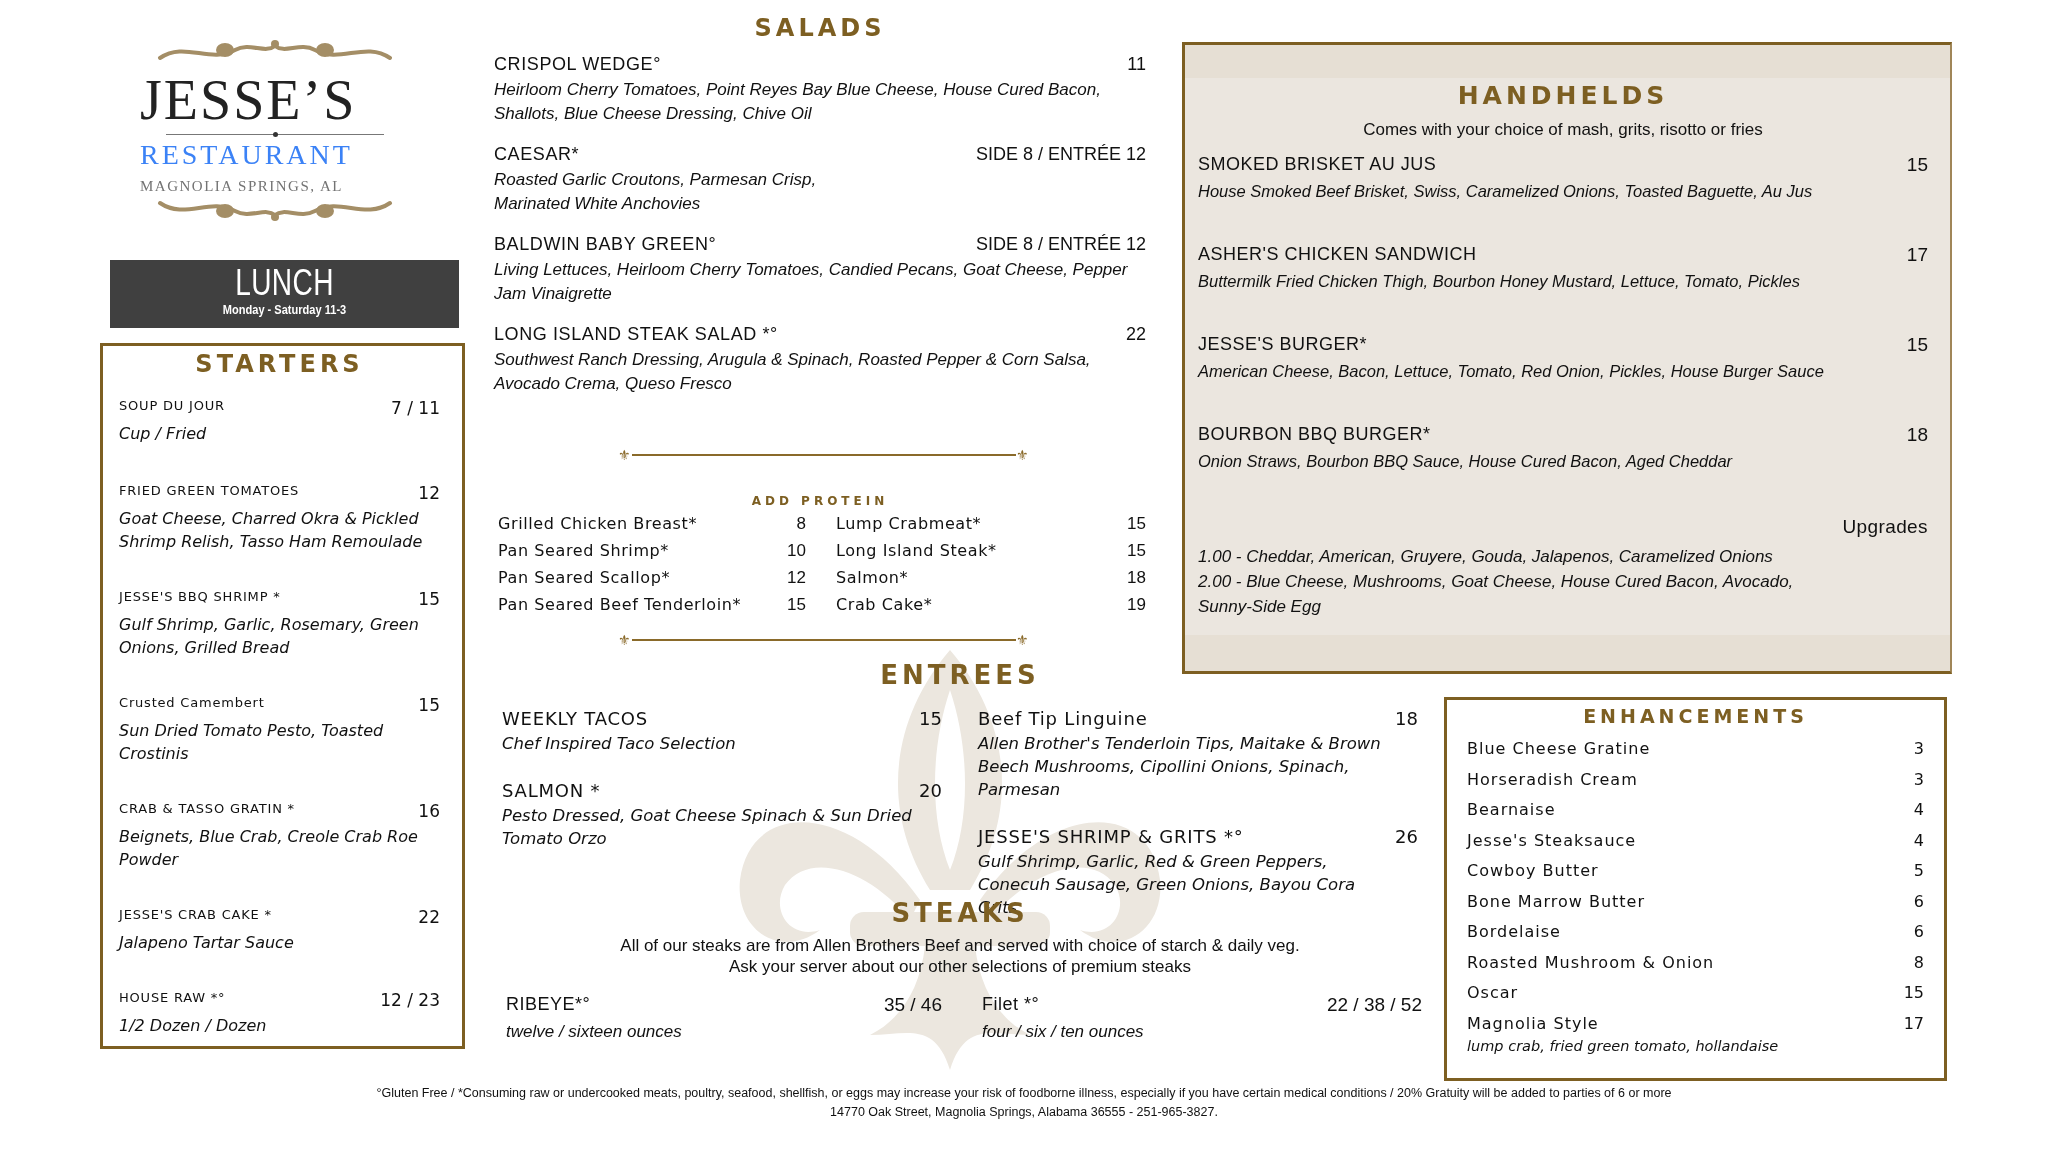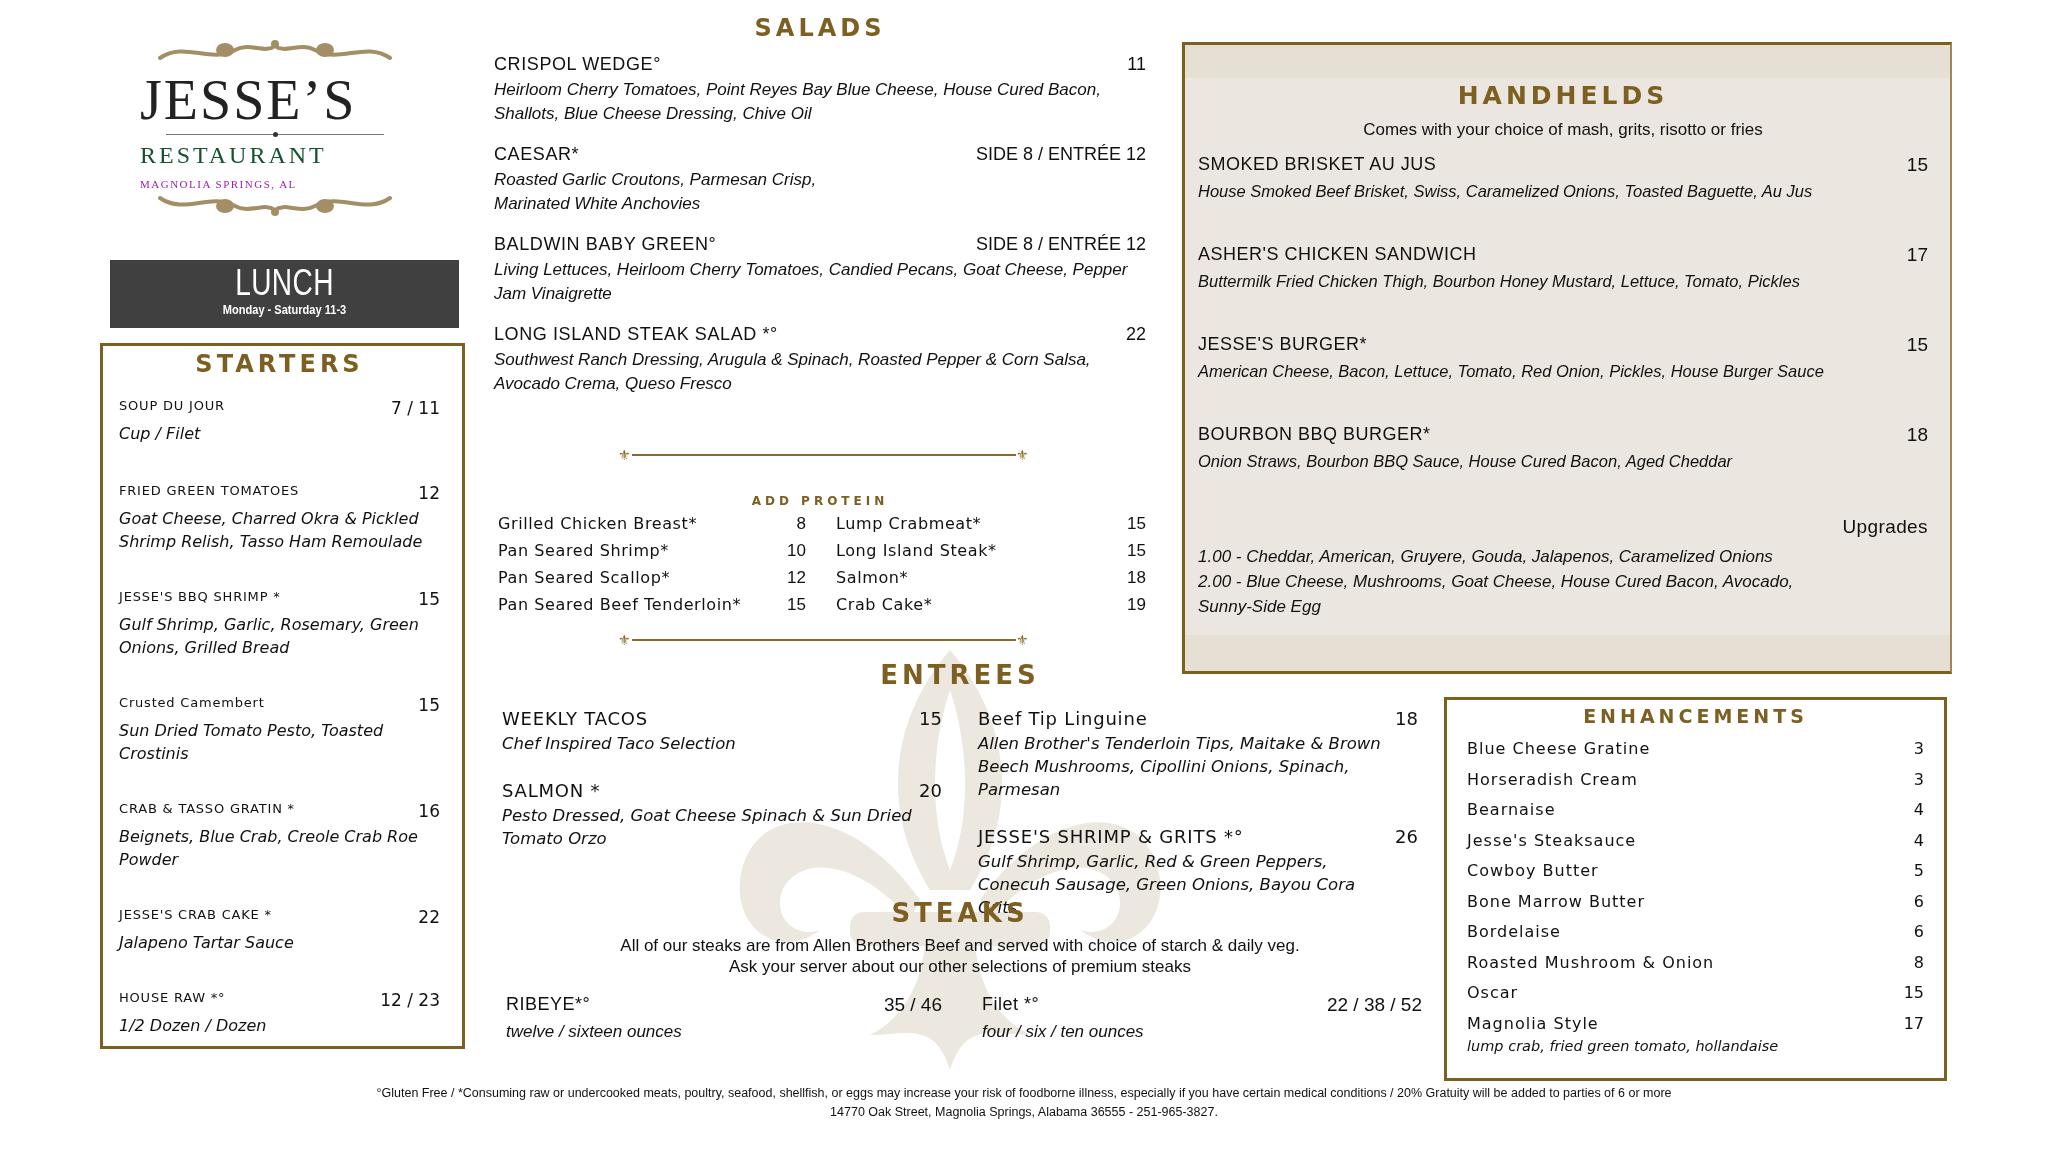--- a/index.html
+++ b/index.html
@@ -7,22 +7,22 @@
   body { position: relative; font-family: "Liberation Sans", "DejaVu Sans", sans-serif; color: #1a1a1a; }
   .abs { position: absolute; }
 
   
   .logo { left: 140px; top: 36px; width: 270px; text-align: left; }
   .flourish { display: block; margin: 0 auto; }
   .logo-title { font-family: "Liberation Serif", "DejaVu Serif", serif; font-size: 56px; letter-spacing: 2px; color: #222; line-height: 60px; margin-top: 4px; }
   .logo-rule { position: relative; height: 10px; margin: 0 26px; }
   .logo-rule::before { content: ""; position: absolute; left: 0; right: 0; top: 4px; height: 1px; background: #777; }
   .logo-rule::after { content: ""; position: absolute; left: 50%; top: 2px; width: 5px; height: 5px; margin-left: -2px; border-radius: 50%; background: #333; }
-  .logo-sub { font-family: "Liberation Serif", "DejaVu Serif", serif; font-size: 24px; letter-spacing: 3px; color: #14532d; line-height: 30px; }
-  .logo-loc { font-family: "Liberation Serif", "DejaVu Serif", serif; font-size: 11px; letter-spacing: 1.5px; color: #a21caf; margin-top: 8px; }
+  .logo-sub { font-family: "Liberation Serif", "DejaVu Serif", serif; font-size: 28px; letter-spacing: 3px; color: #3b82f6; line-height: 30px; }
+  .logo-loc { font-family: "Liberation Serif", "DejaVu Serif", serif; font-size: 15px; letter-spacing: 1.5px; color: #737373; margin-top: 8px; }
 
   .lunch-banner { left: 110px; top: 252px; width: 349px; height: 68px; background: #404040; color: #fff; text-align: center; margin-top: 8px; }
   .lunch-title { font-family: "Liberation Sans Narrow", "Liberation Sans", sans-serif; font-size: 36px; line-height: 38px; padding-top: 4px; transform: scaleX(0.78); letter-spacing: 0.5px; }
   .lunch-sub { font-size: 13px; font-weight: bold; transform: scaleX(0.85); }
 
   
   .sec-title { font-family: "DejaVu Sans", sans-serif; font-weight: bold; color: #7d5f22; letter-spacing: 4px; text-align: center; }
 
   
   .starters { left: 100px; top: 343px; width: 365px; height: 706px; border: 3px solid #7d5f22; padding: 0 22px 0 16px; }
@@ -154,21 +154,21 @@
 </div>
 
 <div class="abs starters">
   <div class="sec-title">STARTERS</div>
 
   <div class="item" style="margin-bottom:38px">
     <div class="item-row">
         <span class="st-name">SOUP DU JOUR</span>
         <span class="st-price">7 / 11</span>
       </div>
-    <div class="st-desc">Cup / Filet</div>
+    <div class="st-desc">Cup / Fried</div>
   </div>
   <div class="item" style="margin-bottom:36px">
     <div class="item-row">
         <span class="st-name">FRIED GREEN TOMATOES</span>
         <span class="st-price">12</span>
       </div>
     <div class="st-desc">Goat Cheese, Charred Okra &amp; Pickled Shrimp Relish, Tasso Ham Remoulade</div>
   </div>
   <div class="item" style="margin-bottom:36px">
     <div class="item-row">

